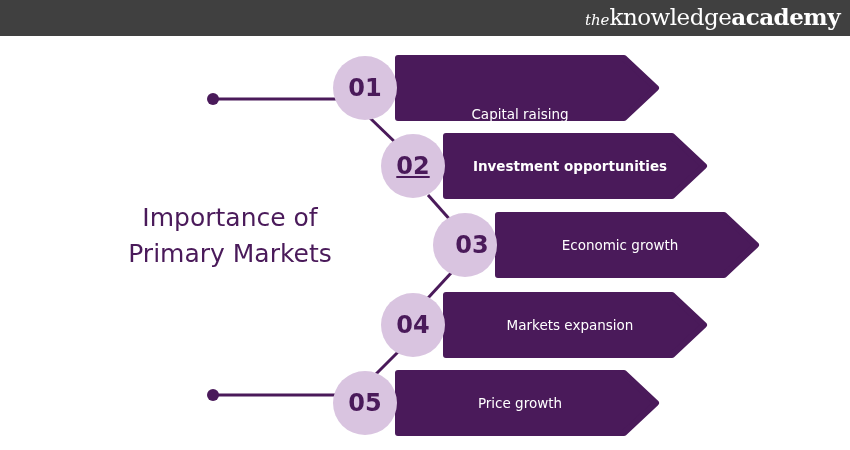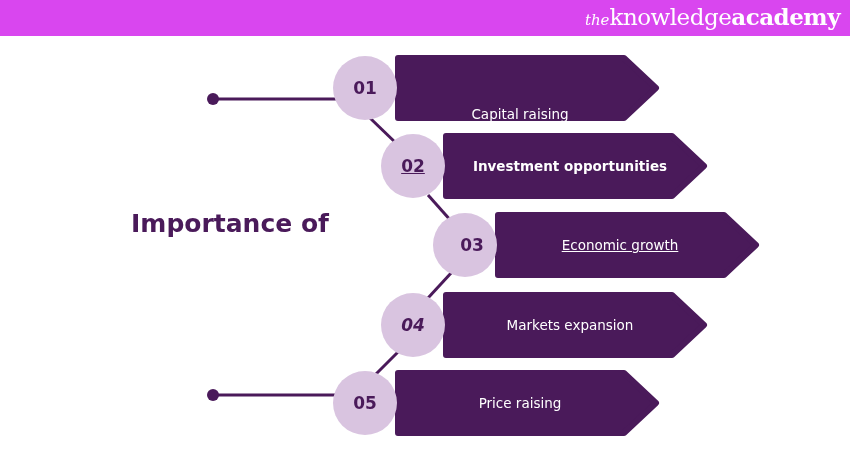--- a/index.html
+++ b/index.html
@@ -1,24 +1,24 @@
 <!DOCTYPE html>
 <html><head>
   <meta charset="utf-8">
   <style>
     html, body { margin: 0; padding: 0; }
     body { width: 850px; height: 450px; position: relative; overflow: hidden; background: #ffffff; font-family: "DejaVu Sans", sans-serif; }
-    .topbar { position: absolute; left: 0; top: 0; width: 850px; height: 36px; background: #d946ef; }
+    .topbar { position: absolute; left: 0; top: 0; width: 850px; height: 36px; background: #404040; }
     .brand { position: absolute; right: 10px; top: 3px; color: #ffffff; font-family: "DejaVu Serif", serif; font-size: 23px; letter-spacing: -0.5px; white-space: nowrap; }
     .brand .the { font-style: italic; font-size: 15px; letter-spacing: 0; }
     .brand .acad { font-weight: bold; }
-    .title { position: absolute; left: 100px; top: 206px; width: 260px; text-align: center; color: #4A1A5A; font-weight: bold; font-size: 25px; line-height: 36px; }
+    .title { position: absolute; left: 100px; top: 200px; width: 260px; text-align: center; color: #4A1A5A; font-weight: normal; font-size: 25px; line-height: 36px; }
     svg.diagram { position: absolute; left: 0; top: 0; }
     .step-label { position: absolute; color: #ffffff; font-size: 13.5px; text-align: center; height: 20px; line-height: 20px; white-space: nowrap; }
-    .step-num { position: absolute; width: 64px; height: 64px; line-height: 64px; text-align: center; color: #4A1A5A; font-weight: bold; font-size: 17px; }
+    .step-num { position: absolute; width: 64px; height: 64px; line-height: 64px; text-align: center; color: #4A1A5A; font-weight: bold; font-size: 24px; }
   </style>
 </head>
 <body>
 
 <div class="topbar">
   <div class="brand"><span class="the">the</span><span>knowledge</span><span class="acad">academy</span></div>
 </div>
 
 <svg class="diagram" width="850" height="450" viewBox="0 0 850 450">
 
@@ -45,25 +45,26 @@
     <circle cx="365" cy="88" r="32"></circle>
     <circle cx="413" cy="166" r="32"></circle>
     <circle cx="465" cy="245" r="32"></circle>
     <circle cx="413" cy="325" r="32"></circle>
     <circle cx="365" cy="403" r="32"></circle>
   </g>
 </svg>
 
 <div class="title">
   <div>Importance of</div>
+  <div>Primary Markets</div>
 </div>
 
 <div class="step-num" style="left:333px; top:56px;">01</div>
 <div class="step-num" style="left:381px; top:134px;text-decoration:underline;">02</div>
 <div class="step-num" style="left:440px; top:213px;">03</div>
-<div class="step-num" style="left:381px; top:293px;font-style:italic;">04</div>
+<div class="step-num" style="left:381px; top:293px;">04</div>
 <div class="step-num" style="left:333px; top:371px;">05</div>
 
 <div class="step-label" style="left:420px; top:78px; width:200px;margin-top:26px;">Capital raising</div>
 <div class="step-label" style="left:460px; top:156px; width:220px;font-weight:bold;">Investment opportunities</div>
-<div class="step-label" style="left:520px; top:235px; width:200px;text-decoration:underline;">Economic growth</div>
+<div class="step-label" style="left:520px; top:235px; width:200px;">Economic growth</div>
 <div class="step-label" style="left:470px; top:315px; width:200px;">Markets expansion</div>
-<div class="step-label" style="left:420px; top:393px; width:200px;">Price raising</div>
+<div class="step-label" style="left:420px; top:393px; width:200px;">Price growth</div>
 
 </body></html>

